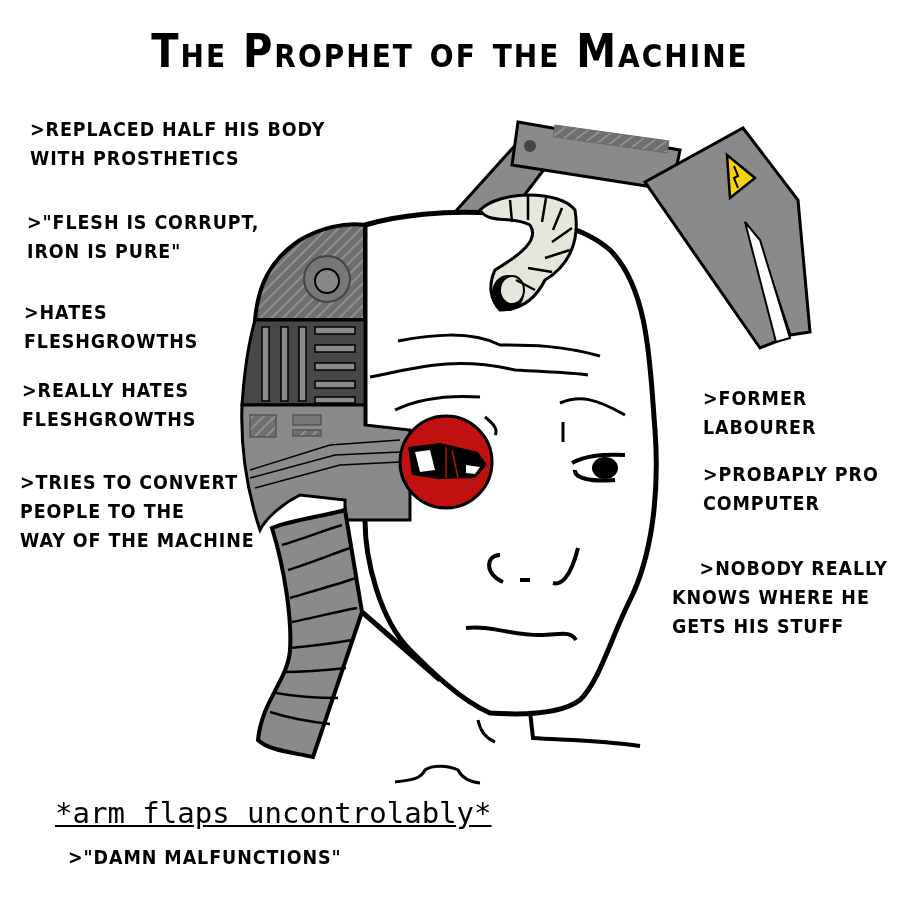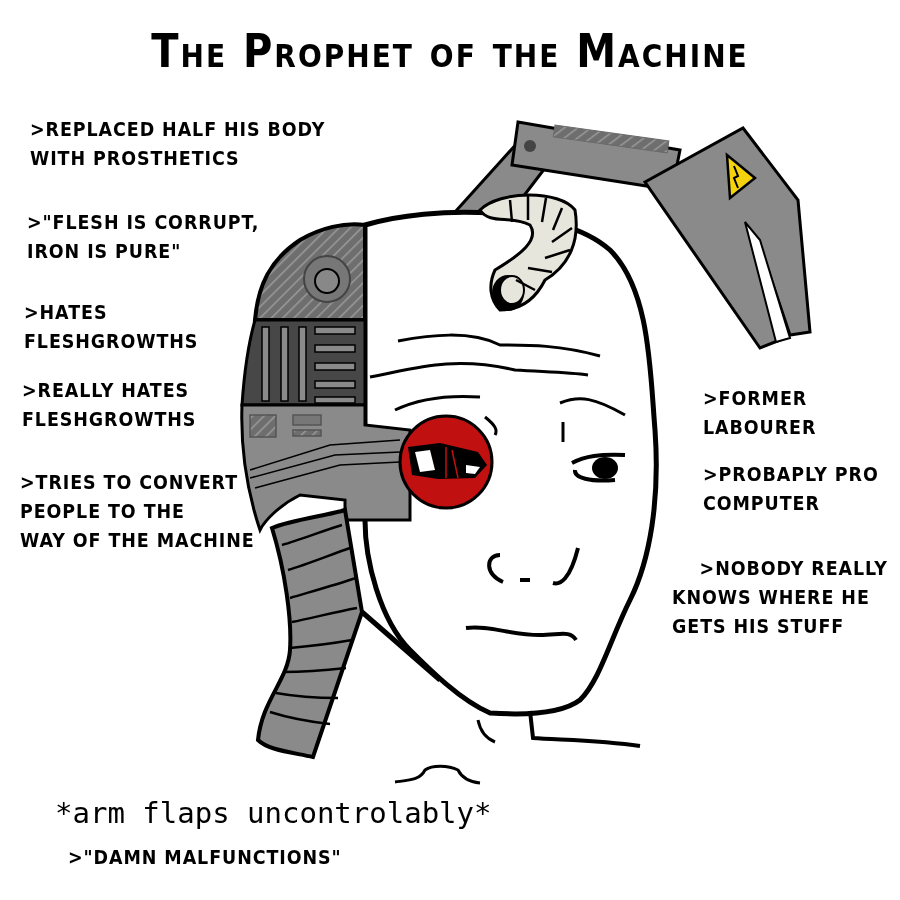--- a/index.html
+++ b/index.html
@@ -11,21 +11,21 @@
     letter-spacing:2px; color:#000; font-variant:small-caps; transform:scaleY(1.15);
   }
   .note {
     position:absolute; font-family:"DejaVu Sans", sans-serif; font-weight:bold;
     font-size:19px; line-height:29px; color:#000; text-transform:uppercase;
     letter-spacing:1px; white-space:nowrap; transform:scaleX(0.92); transform-origin:left top;
   }
   .note .line { display:block; }
   .action {
     position:absolute; left:55px; top:796px; font-family:"DejaVu Sans Mono", monospace;
-    font-size:29px; color:#000; letter-spacing:0px; white-space:nowrap;
+    font-size:29px; color:#000; letter-spacing:0px; white-space:nowrap;text-decoration:underline;
   }
   svg { position:absolute; left:0; top:0; }
 </style>
 </head>
 <body>
 
 <div class="canvas">
 
   <div class="title">The Prophet of the Machine</div>
 

